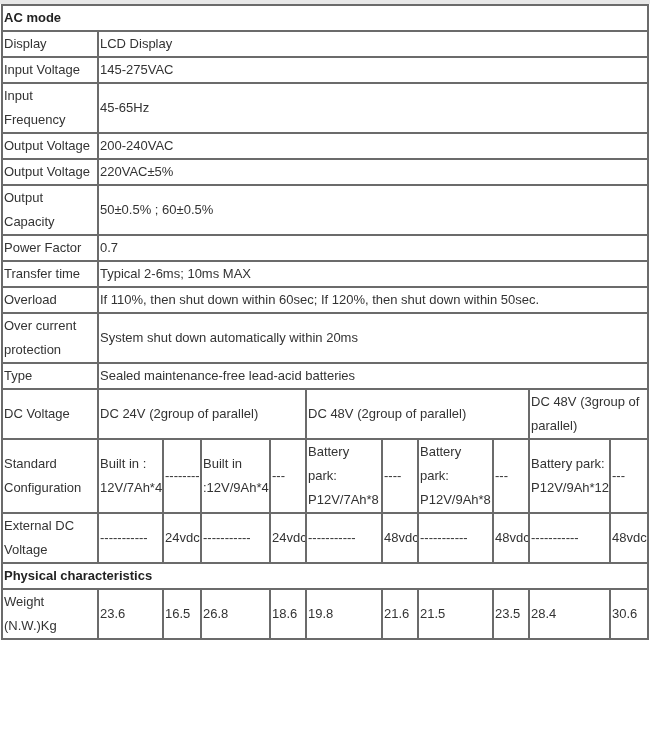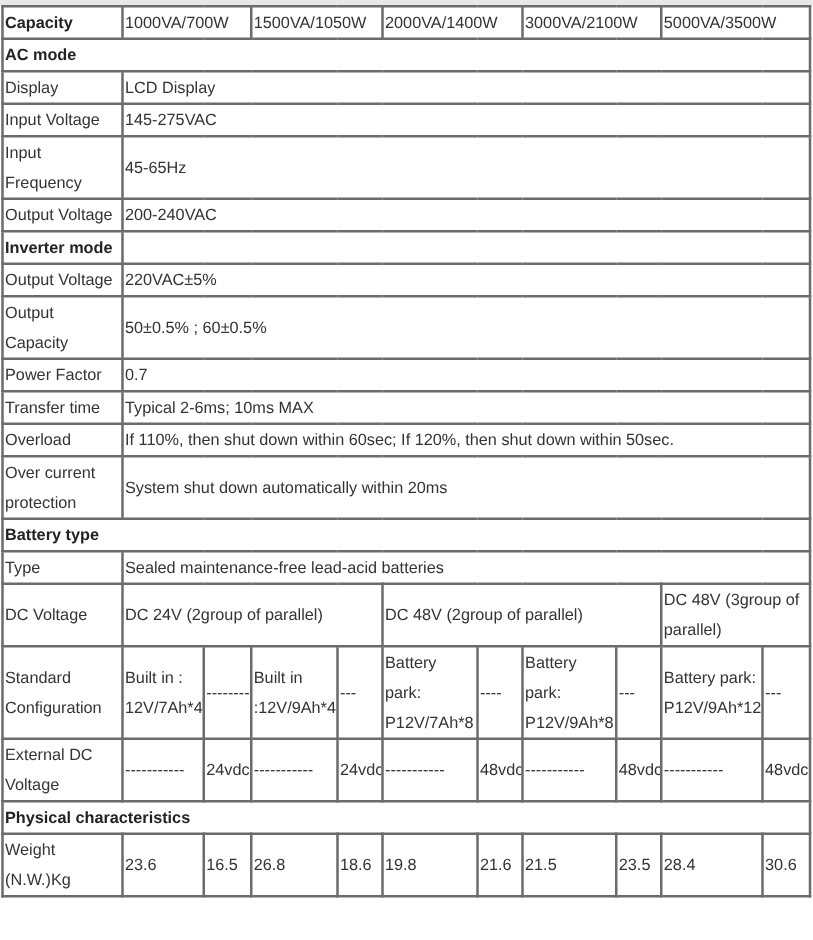--- a/index.html
+++ b/index.html
@@ -42,28 +42,20 @@
       <col style="width:36px">
     <col style="width:76px">
       <col style="width:36px">
     <col style="width:75px">
       <col style="width:36px">
     <col style="width:81px">
       <col style="width:38px">
   </colgroup>
 
   <tbody>
-      <tr class="h1">
-    <td class="bold">Capacity</td>
-    <td colspan="2">1000VA/700W</td>
-    <td colspan="2">1500VA/1050W</td>
-    <td colspan="2">2000VA/1400W</td>
-    <td colspan="2">3000VA/2100W</td>
-    <td colspan="2">5000VA/3500W</td>
-  </tr>
 
   <tr class="h1">
     <td colspan="11" class="bold">AC mode</td>
   </tr>
 
   <tr class="h1">
     <td>Display</td>
     <td colspan="10">LCD Display</td>
   </tr>
 
@@ -75,24 +67,20 @@
   <tr class="h2">
     <td class="wrap">Input Frequency</td>
     <td colspan="10">45-65Hz</td>
   </tr>
 
   <tr class="h1">
     <td>Output Voltage</td>
     <td colspan="10">200-240VAC</td>
   </tr>
 
-  <tr class="h1">
-    <td class="bold">Inverter mode</td>
-    <td colspan="10"></td>
-  </tr>
 
   <tr class="h1">
     <td>Output Voltage</td>
     <td colspan="10">220VAC±5%</td>
   </tr>
 
   <tr class="h2">
     <td class="wrap">Output Capacity</td>
     <td colspan="10">50±0.5% ; 60±0.5%</td>
   </tr>
@@ -111,23 +99,20 @@
   <tr class="h1">
     <td>Overload</td>
     <td colspan="10">If 110%, then shut down within 60sec; If 120%, then shut down within 50sec.</td>
   </tr>
 
   <tr class="h2">
     <td class="wrap">Over current protection</td>
     <td colspan="10">System shut down automatically within 20ms</td>
   </tr>
 
-  <tr class="h1">
-    <td colspan="11" class="bold">Battery type</td>
-  </tr>
 
   <tr class="h1">
     <td>Type</td>
     <td colspan="10">Sealed maintenance-free lead-acid batteries</td>
   </tr>
 
   <tr class="h2">
     <td>DC Voltage</td>
     <td colspan="4">DC 24V (2group of parallel)</td>
     <td colspan="4">DC 48V (2group of parallel)</td>

